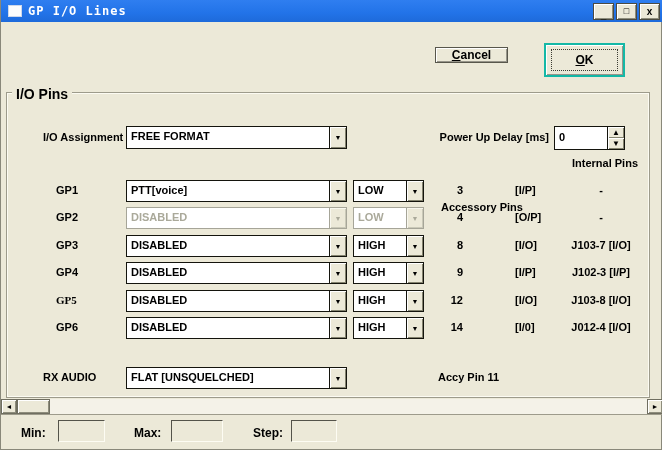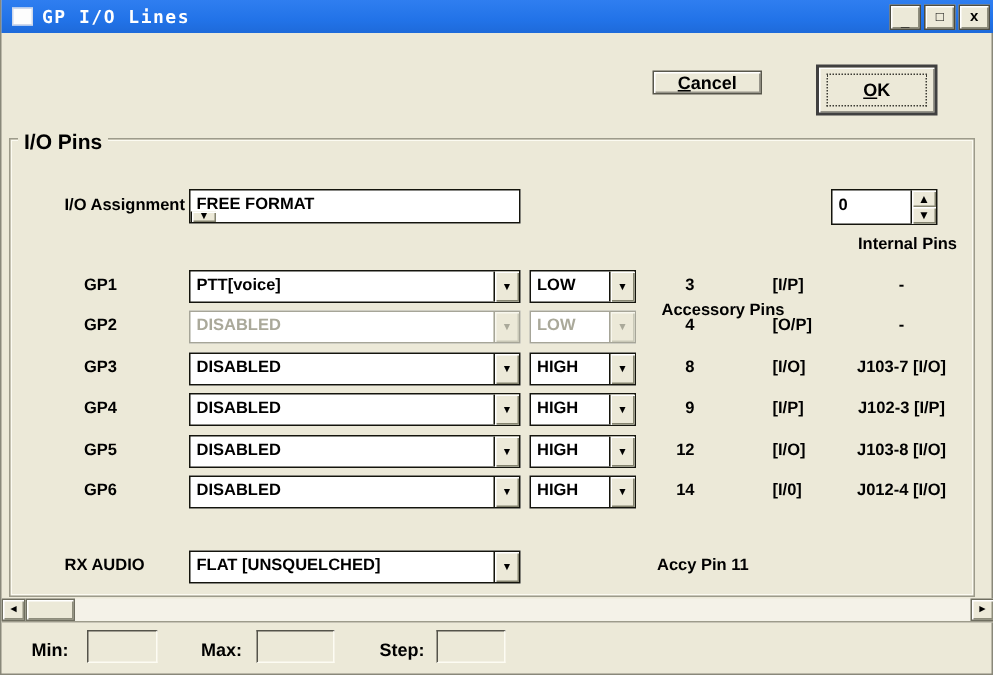--- a/index.html
+++ b/index.html
@@ -26,21 +26,21 @@
     font-size:10px; font-weight:bold; color:#000; line-height:1; cursor:pointer; }
   .win-btn .min-g { position:relative; top:3px; }
   .win-btn .max-g { font-size:9px; }
   
   .btn { position:absolute; background:#ece9d8; border:1px solid #58574c;
     box-shadow:inset 1px 1px 0 #fff, inset -1px -1px 0 #97958a;
     display:flex; align-items:center; justify-content:center;
     font-size:12px; font-weight:bold; cursor:pointer; }
   .cancel { left:434px; top:47px; width:73px; height:16px; }
   .ok-outer { position:absolute; left:543px; top:43px; width:81px; height:34px;
-    border:2px solid #404040; background:#ece9d8;
+    border:2px solid #14b8a6; background:#ece9d8;
     box-shadow:inset 1px 1px 0 #fff, inset -1px -1px 0 #97958a;
     display:flex; align-items:center; justify-content:center; cursor:pointer; }
   .ok-focus { width:67px; height:22px; border:1px dotted #3c3c34;
     display:flex; align-items:center; justify-content:center; font-size:12px; }
   .u { text-decoration:underline; }
   
   .groupbox { position:absolute; left:5px; top:92px; width:644px; height:306px;
     border:1px solid #9d9b8b; box-shadow:inset 0 0 0 1px #fcfbf2; }
   .group-title { position:absolute; left:11px; top:86px; background:#ece9d8;
     padding:0 4px; font-size:14px; }
@@ -116,25 +116,26 @@
   <div class="ok-outer">
     <div class="ok-focus">
       <span><span class="u">O</span><span>K</span></span>
     </div>
   </div>
 
   <div class="groupbox"></div>
   <div class="group-title">I/O Pins</div>
 
   <div class="lbl" style="left:42px; top:131px;">I/O Assignment</div>
-  <div class="combo w-main" style="left:125px; top:126px; height:23px;flex-direction:column;">
+  <div class="combo w-main" style="left:125px; top:126px; height:23px;">
     <div class="val">FREE FORMAT</div>
     <div class="arrow">▼</div>
   </div>
 
+  <div class="lbl" style="left:418px; top:131px; width:130px; text-align:right;">Power Up Delay [ms]</div>
   <div class="spin">
     <div class="val">0</div>
     <div class="spin-btns">
       <div class="spin-btn">
           <span>▲</span>
         </div>
       <div class="spin-btn">
           <span>▼</span>
         </div>
     </div>
@@ -188,21 +189,21 @@
     <div class="arrow">▼</div>
   </div>
   <div class="combo w-lvl" style="left:352px; top:262px;">
     <div class="val">HIGH</div>
     <div class="arrow">▼</div>
   </div>
   <div class="pin-num" style="left:428px; top:266px;">9</div>
   <div class="pin-type" style="left:468px; top:266px;">[I/P]</div>
   <div class="internal" style="left:548px; top:266px;">J102-3 [I/P]</div>
 
-  <div class="lbl" style="left:55px; top:294px;">GP5</div>
+  <div class="lbl" style="left:55px; top:294px;font-family:Liberation Serif, serif;">GP5</div>
   <div class="combo w-main" style="left:125px; top:290px;">
     <div class="val">DISABLED</div>
     <div class="arrow">▼</div>
   </div>
   <div class="combo w-lvl" style="left:352px; top:290px;">
     <div class="val">HIGH</div>
     <div class="arrow">▼</div>
   </div>
   <div class="pin-num" style="left:428px; top:294px;">12</div>
   <div class="pin-type" style="left:468px; top:294px;">[I/O]</div>

